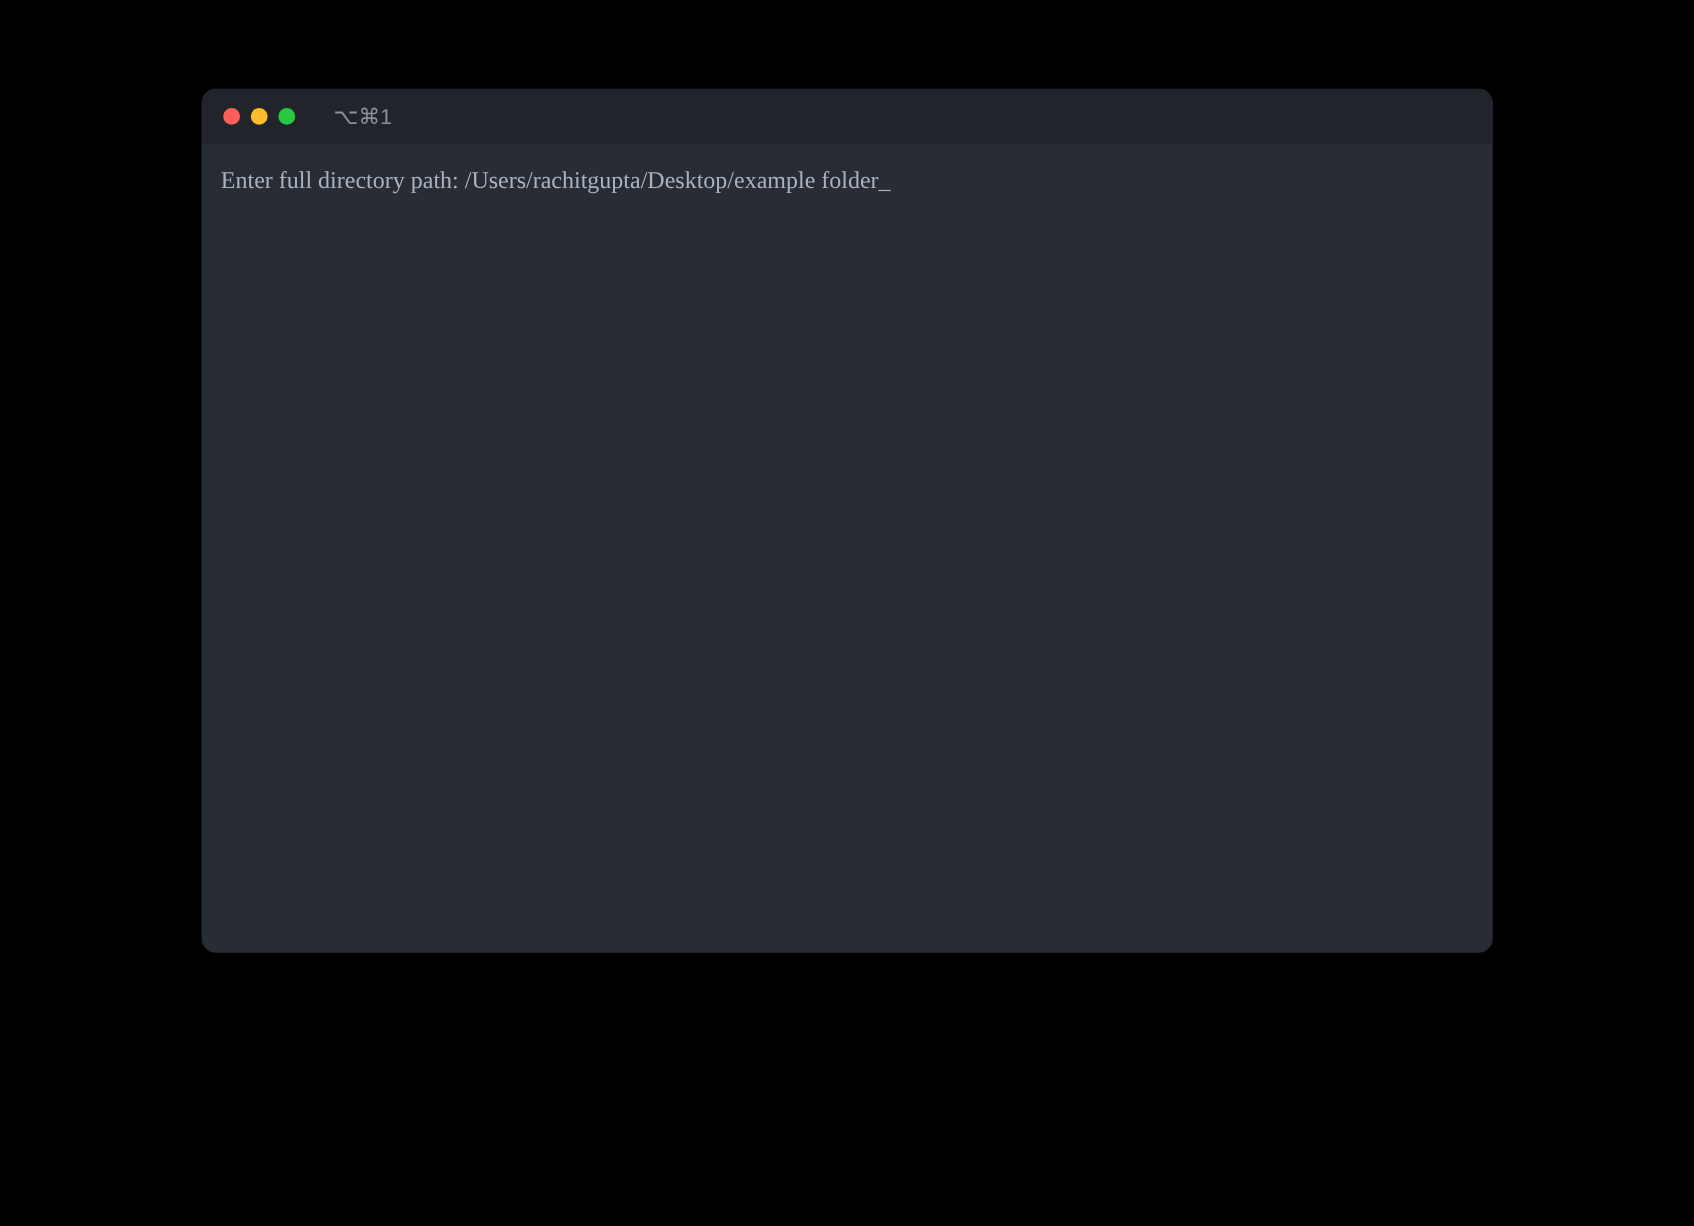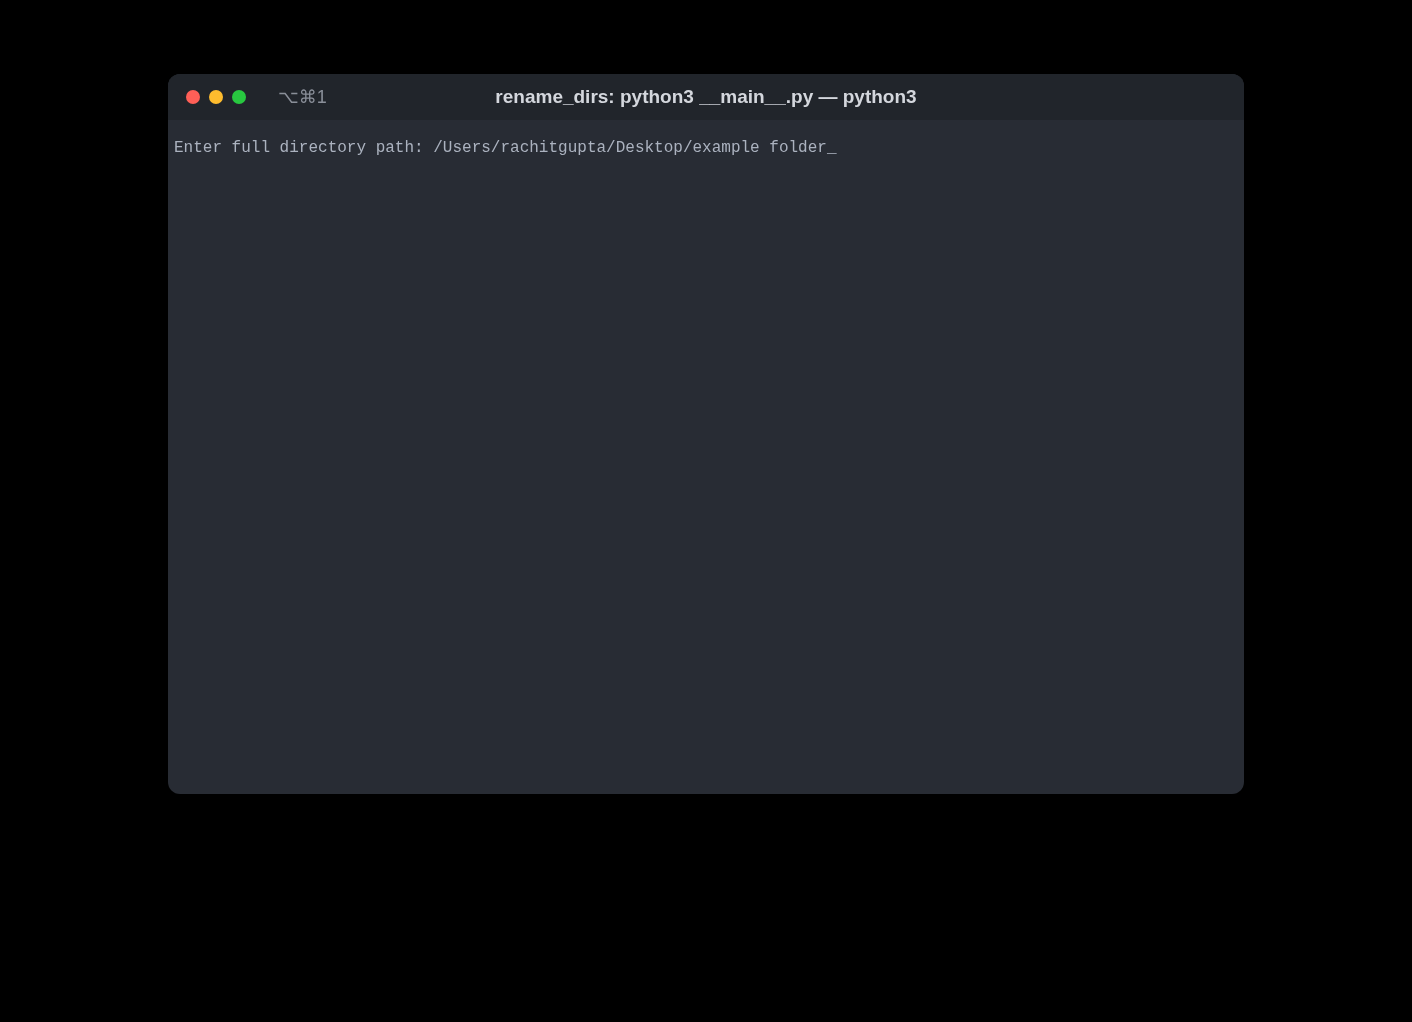--- a/index.html
+++ b/index.html
@@ -71,23 +71,23 @@
       left: 50%;
       transform: translateX(-50%);
       color: #D4D7DD;
       font-size: 19px;
       font-weight: 600;
       white-space: nowrap;
     }
     
     .terminal-body {
       flex: 1;
-      padding: 16px 6px;
-      font-family: Liberation Mono, monospace;
-      font-size: 16px;
+      padding: 16px 16px;
+      font-family: Liberation Serif, serif;
+      font-size: 20px;
       color: #ABB2BF;
       line-height: 1.5;
     }
     
     .terminal-line {
       white-space: pre;
     }
     
     .prompt-text {
       color: #ABB2BF;
@@ -105,18 +105,17 @@
 <body>
 
 <div class="terminal-window">
   <div class="titlebar">
     <div class="traffic-lights">
       <div class="traffic-light red"></div>
       <div class="traffic-light yellow"></div>
       <div class="traffic-light green"></div>
     </div>
     <div class="shortcut-badge">⌥⌘1</div>
-    <div class="window-title">rename_dirs: python3 __main__.py — python3</div>
   </div>
   <div class="terminal-body">
     <div class="terminal-line"><span class="prompt-text">Enter full directory path: </span><span class="input-text">/Users/rachitgupta/Desktop/example folder</span><span class="cursor">_</span></div>
   </div>
 </div>
 
 </body></html>

